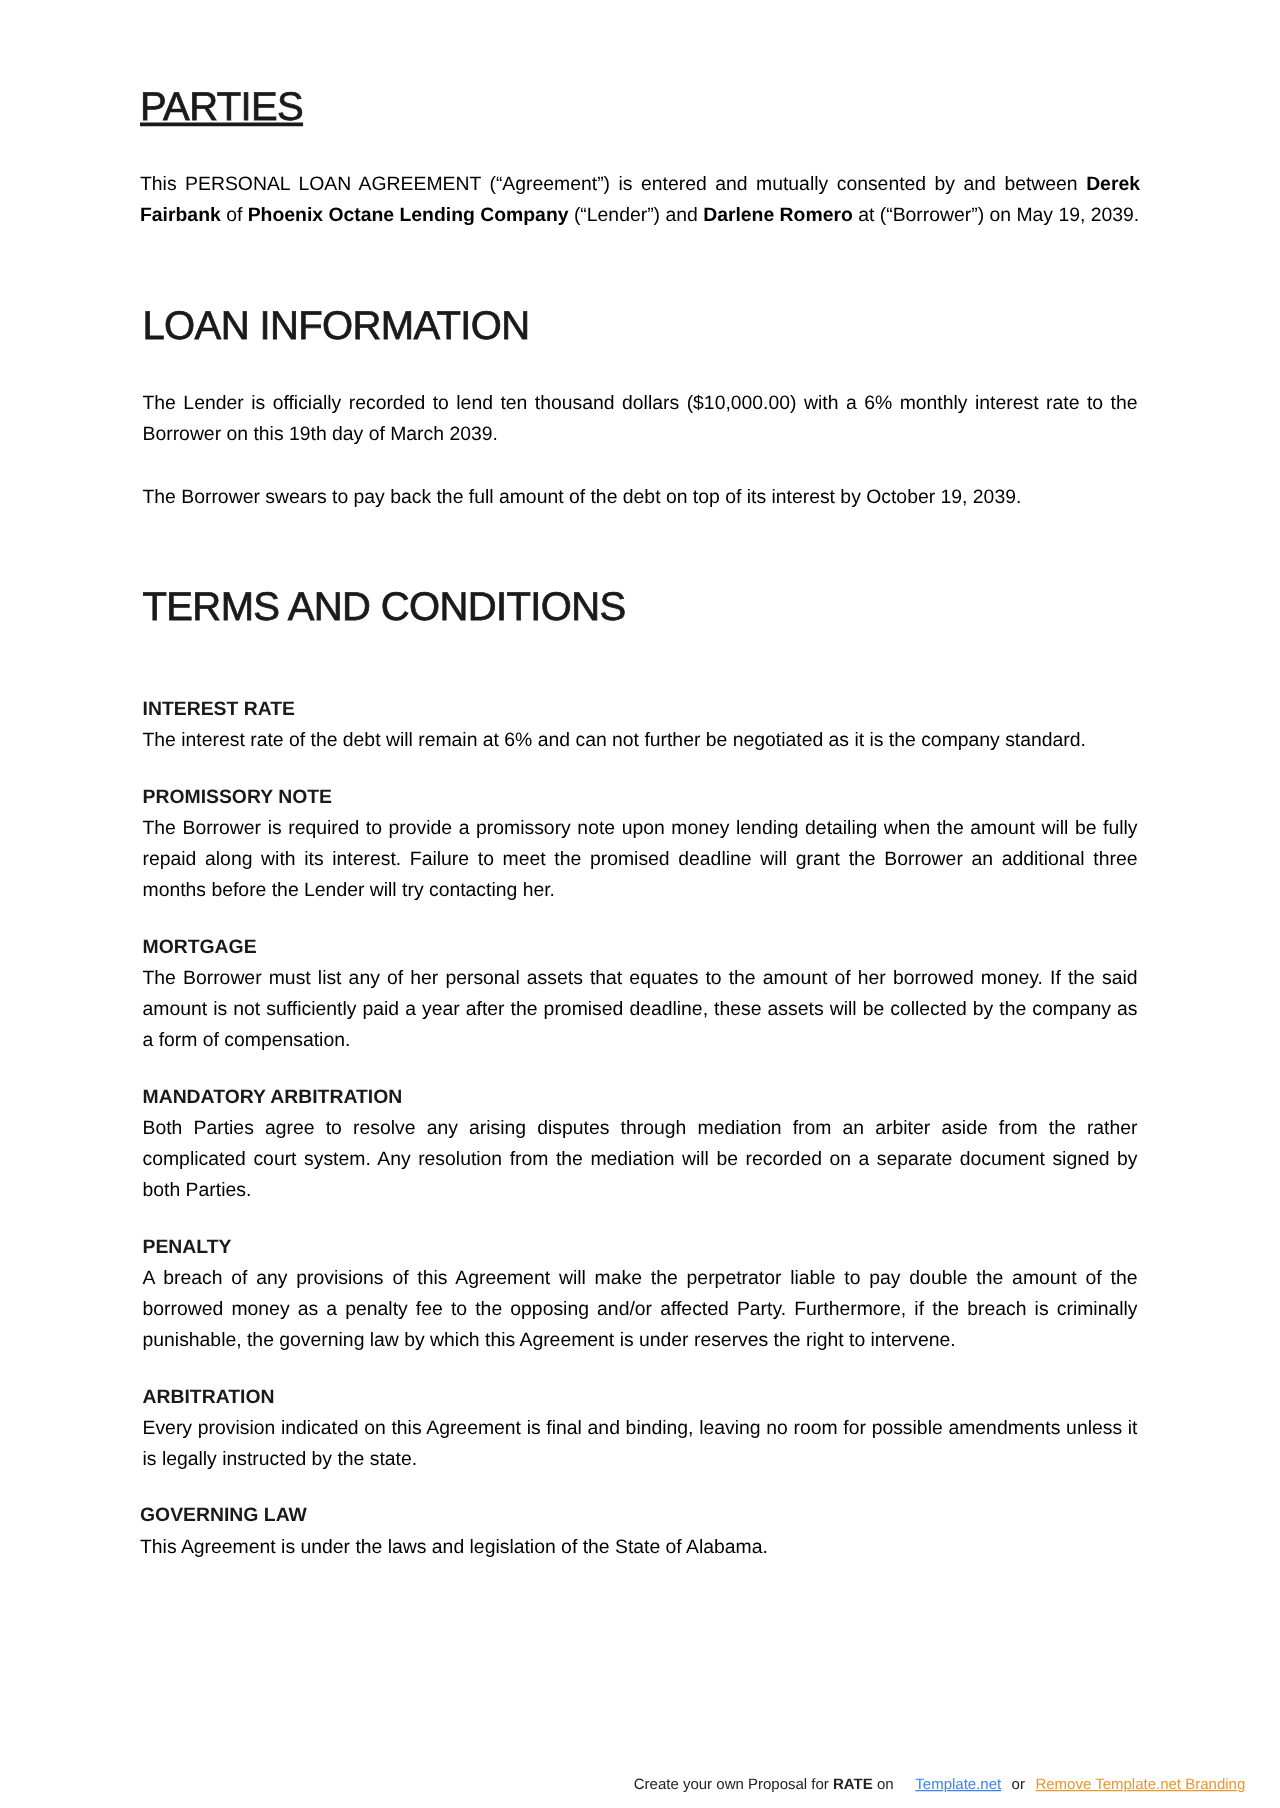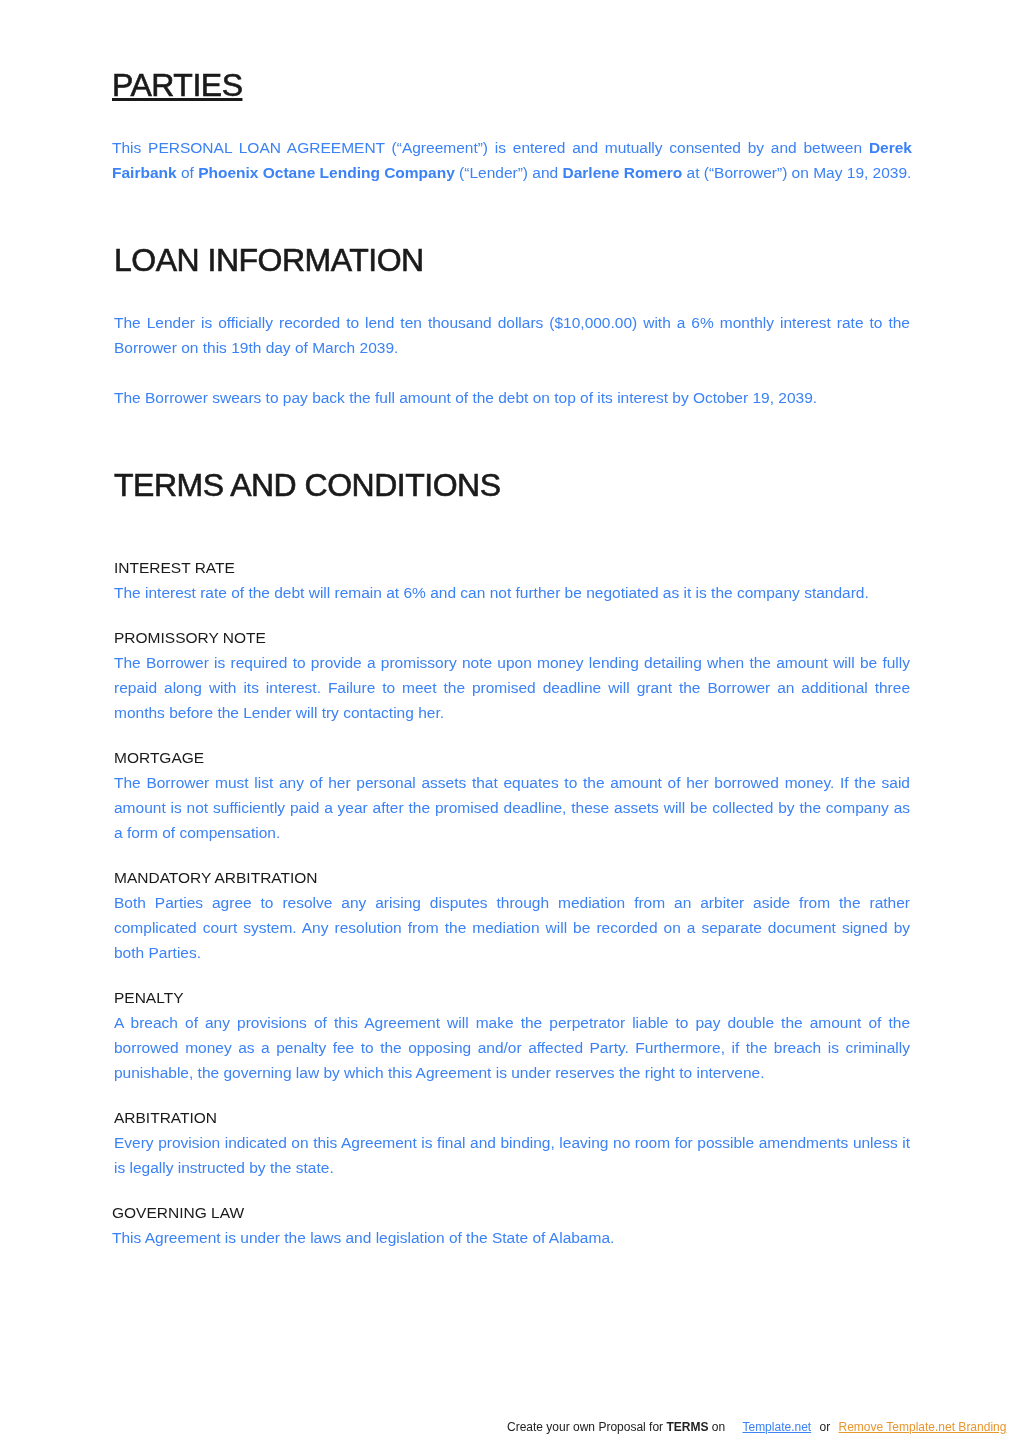--- a/index.html
+++ b/index.html
@@ -7,25 +7,25 @@
       width: 1024px; height: 1446px; position: relative; overflow: hidden;
       font-family: "Liberation Sans", sans-serif; color: #1f1f1f;
     }
     .h1 {
       position: absolute; font-size: 32px; font-weight: normal; letter-spacing: -0.5px;
       color: #1a1a1a; margin: 0; line-height: 36px;
       -webkit-text-stroke: 0.6px #1a1a1a;
     }
     .para {
       position: absolute; font-size: 15.5px; line-height: 25px; text-align: justify; margin: 0;
-      color: #3b82f6;
+      color: #000000;
     }
     .para b { font-weight: bold; }
     .sub {
-      position: absolute; font-size: 15.5px; font-weight: normal; margin: 0; line-height: 25px; color: #1a1a1a;
+      position: absolute; font-size: 15.5px; font-weight: bold; margin: 0; line-height: 25px; color: #1a1a1a;
     }
     .footer {
       position: absolute; top: 1418px; left: 507px; font-size: 12px; color: #222;
       white-space: nowrap; line-height: 18px;
     }
     .footer b { font-weight: bold; }
     .footer a { text-decoration: underline; }
     .link-blue { color: #3b82f6; margin-left: 14px; }
     .link-orange { color: #e8962e; }
     .or { margin: 0 5px; }
@@ -57,17 +57,17 @@
 <div class="sub" style="left:114px; top:985px;">PENALTY</div>
 <p class="para" style="left:114px; top:1010px; width:796px;">A breach of any provisions of this Agreement will make the perpetrator liable to pay double the amount of the borrowed money as a penalty fee to the opposing and/or affected Party. Furthermore, if the breach is criminally punishable, the governing law by which this Agreement is under reserves the right to intervene.</p>
 
 <div class="sub" style="left:114px; top:1105px;">ARBITRATION</div>
 <p class="para" style="left:114px; top:1130px; width:796px;">Every provision indicated on this Agreement is final and binding, leaving no room for possible amendments unless it is legally instructed by the state.</p>
 
 <div class="sub" style="left:112px; top:1200px;">GOVERNING LAW</div>
 <p class="para" style="left:112px; top:1225px; width:796px;">This Agreement is under the laws and legislation of the State of Alabama.</p>
 
 <div class="footer">
-  <span>Create your own Proposal for </span><b>TERMS</b><span> on</span>
+  <span>Create your own Proposal for </span><b>RATE</b><span> on</span>
   <a class="link-blue">Template.net</a>
   <span class="or">or</span>
   <a class="link-orange">Remove Template.net Branding</a>
 </div>
 
 </body></html>

